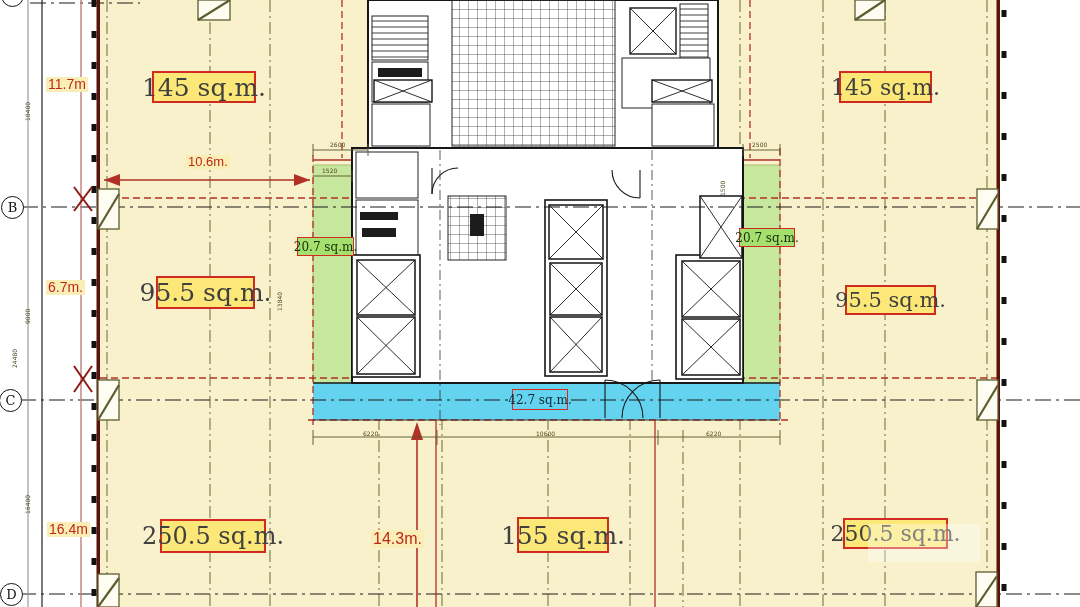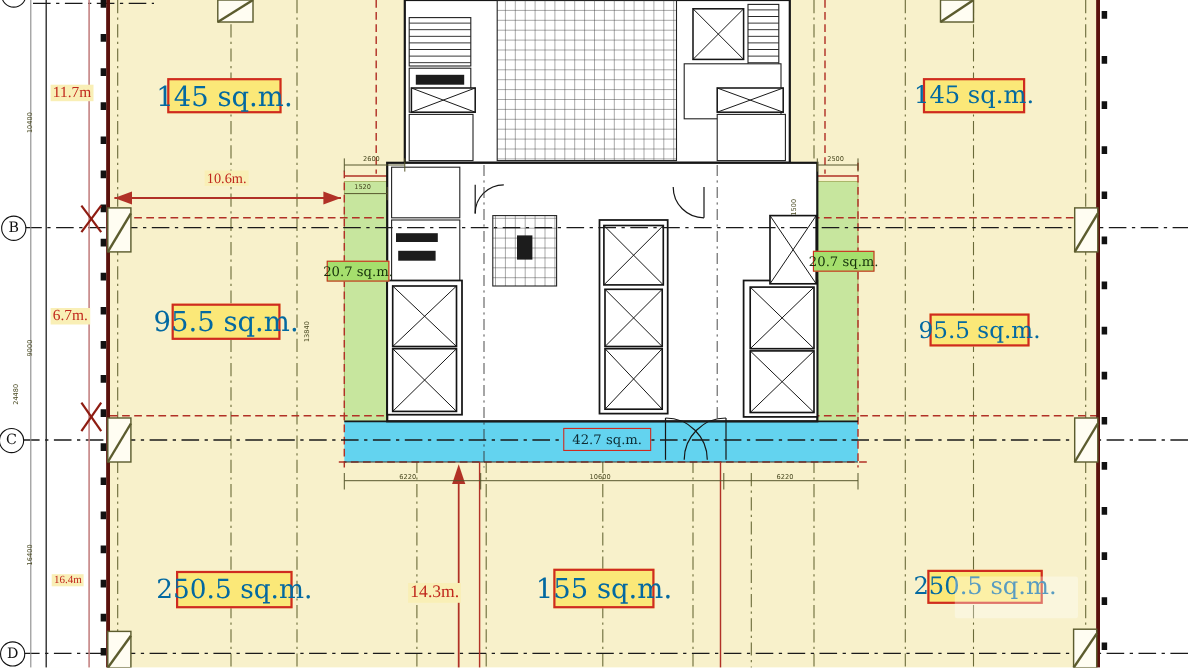--- a/index.html
+++ b/index.html
@@ -1,24 +1,24 @@
 <!DOCTYPE html>
 <html><head>
 <meta charset="utf-8">
 <style>
   html,body{margin:0;padding:0;background:#ffffff;}
   #stage{position:relative;width:1080px;height:607px;overflow:hidden;background:#ffffff;
          font-family:"DejaVu Serif",serif;}
   #stage svg{position:absolute;left:0;top:0;}
   .lbl{position:absolute;box-sizing:border-box;display:flex;align-items:center;justify-content:center;}
-  .area-label{background:#fbe878;border:2px solid #cf2b20;color:#0369a1;
+  .area-label{background:#fbe878;border:2px solid #cf2b20;color:#404040;
               font-family:"DejaVu Serif",serif;white-space:nowrap;}
   .area-label.green{background:#a5df6d;border-width:1.5px;color:#15300a;}
   .area-label.blue{background:#63d3ef;border-width:1.5px;color:#0d2b33;}
-  .dim-red{position:absolute;color:#c0271c;background:#f9efb6;font-family:Liberation Serif, serif;
+  .dim-red{position:absolute;color:#c0271c;background:#f9efb6;font-family:Liberation Sans, sans-serif;
            padding:0 2px;white-space:nowrap;line-height:1.1;}
   .dim-tiny{position:absolute;color:#4a4a22;font-family:"DejaVu Sans",sans-serif;
             font-size:6px;line-height:1;white-space:nowrap;}
   .dim-tiny.vert{transform-origin:0 100%;transform:rotate(-90deg);}
   .grid-bubble{position:absolute;width:23px;height:23px;border:1.6px solid #111;border-radius:50%;
                background:#fff;display:flex;align-items:center;justify-content:center;
                font-family:"DejaVu Serif",serif;font-size:13px;color:#111;box-sizing:border-box;}
   .watermark{position:absolute;background:#ffffff;opacity:.34;border-radius:2px;}
 </style>
 </head>
@@ -246,30 +246,30 @@
     </div>
   <div class="grid-bubble" style="left:0px;top:583px;">
       <span>D</span>
     </div>
 
   <div class="lbl area-label" style="left:152px;top:71px;width:104px;height:32px;font-size:25px;">145 sq.m.</div>
   <div class="lbl area-label" style="left:839px;top:71px;width:93px;height:32px;font-size:22px;">145 sq.m.</div>
   <div class="lbl area-label" style="left:156px;top:276px;width:99px;height:33px;font-size:25px;">95.5 sq.m.</div>
   <div class="lbl area-label" style="left:845px;top:285px;width:91px;height:30px;font-size:21px;">95.5 sq.m.</div>
   <div class="lbl area-label" style="left:160px;top:519px;width:106px;height:34px;font-size:24px;">250.5 sq.m.</div>
-  <div class="lbl area-label" style="left:503px;top:517px;width:92px;height:36px;font-size:25px;">155 sq.m.</div>
+  <div class="lbl area-label" style="left:517px;top:517px;width:92px;height:36px;font-size:25px;">155 sq.m.</div>
   <div class="lbl area-label" style="left:843px;top:518px;width:105px;height:31px;font-size:22px;">250.5 sq.m.</div>
 
   <div class="lbl area-label green" style="left:297px;top:237px;width:57px;height:19px;font-size:12px;">20.7 sq.m.</div>
   <div class="lbl area-label green" style="left:739px;top:228px;width:56px;height:19px;font-size:12px;">20.7 sq.m.</div>
-  <div class="lbl area-label blue" style="left:512px;top:389px;width:80px;height:21px;font-size:12px;">42.7 sq.m.</div>
+  <div class="lbl area-label blue" style="left:512px;top:389px;width:56px;height:21px;font-size:12px;">42.7 sq.m.</div>
 
   <div class="dim-red" style="left:46px;top:77px;font-size:14px;">11.7m</div>
   <div class="dim-red" style="left:46px;top:280px;font-size:14px;">6.7m.</div>
-  <div class="dim-red" style="left:47px;top:522px;font-size:10px;">16.4m</div>
+  <div class="dim-red" style="left:47px;top:522px;font-size:14px;">16.4m</div>
   <div class="dim-red" style="left:186px;top:155px;font-size:13px;">10.6m.</div>
   <div class="dim-red" style="left:371px;top:530px;font-size:16px;">14.3m.</div>
 
   <div class="dim-tiny vert" style="left:31px;top:115px;">10400</div>
   <div class="dim-tiny vert" style="left:31px;top:318px;">9000</div>
   <div class="dim-tiny vert" style="left:18px;top:362px;">24480</div>
   <div class="dim-tiny vert" style="left:31px;top:508px;">16400</div>
   <div class="dim-tiny vert" style="left:283px;top:305px;">13840</div>
   <div class="dim-tiny vert" style="left:726px;top:190px;">1500</div>
 

